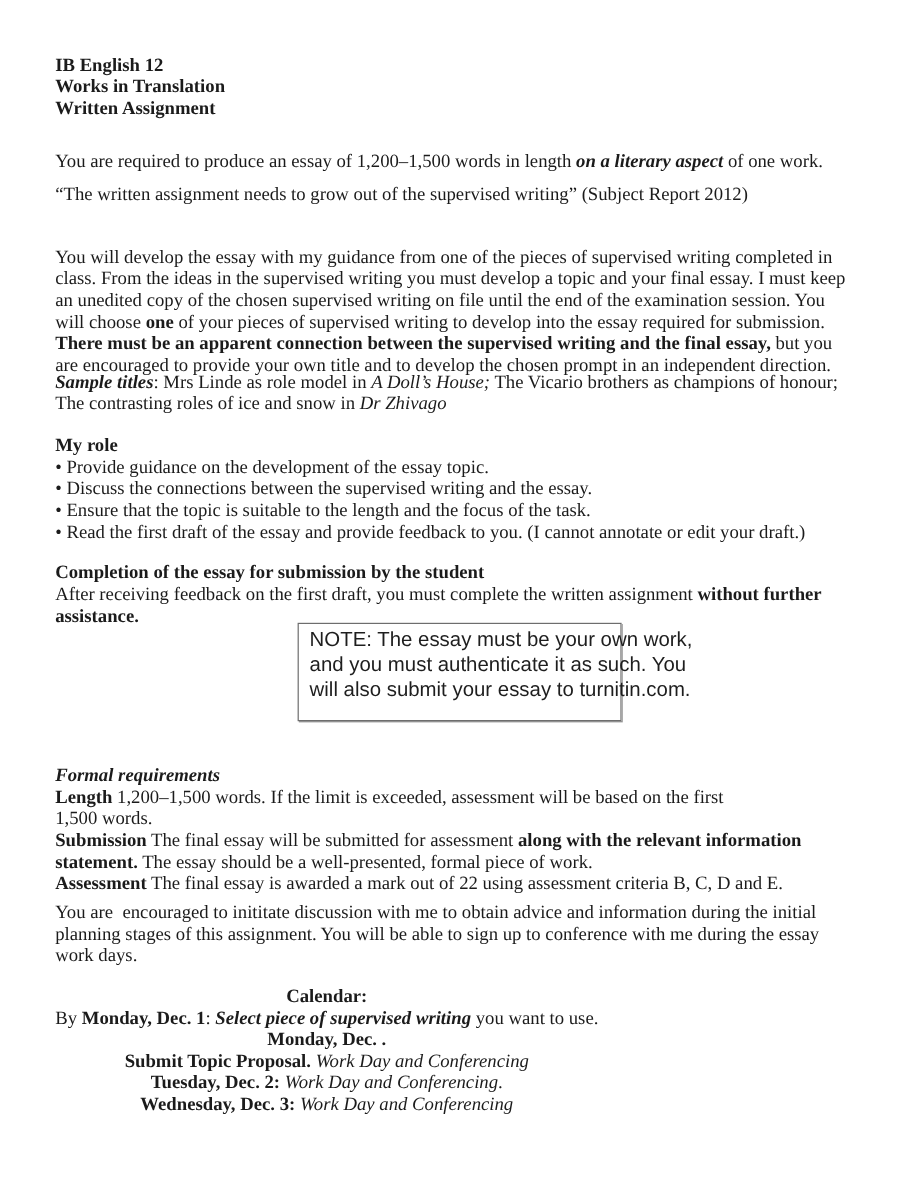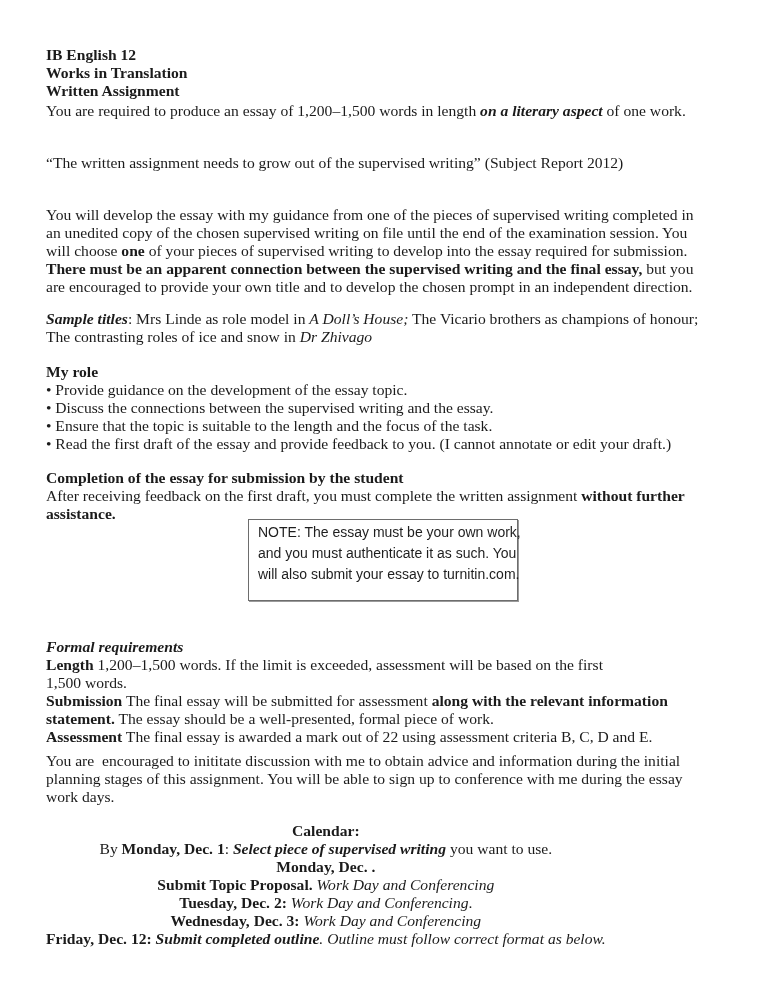--- a/index.html
+++ b/index.html
@@ -10,46 +10,47 @@
     font-size: 15.6px; color: #1b1b1b; line-height: 18px;
   }
   .line { white-space: nowrap; height: 18px; display: block; }
   b, .b { font-weight: bold; }
   i, .i { }
   .bi { font-weight: bold; font-style: italic; }
   .block { position: absolute; left: 0; }
   .note {
     position: absolute; left: 248px; top: 519px; width: 270px; height: 82px;
     border: 1px solid #6d6d6d; box-shadow: 1px 1px 0 #9a9a9a;
-    font-family: "Liberation Sans", sans-serif; font-size: 14px; color: #1e1e1e;
+    font-family: "Liberation Sans", sans-serif; font-size: 17px; color: #1e1e1e;
     line-height: 21px; padding: 2px 0 0 9px; box-sizing: border-box;
   }
   .note .line { height: 21px; }
 </style>
 </head>
 <body>
 
 <div class="page">
 
   <div class="block" style="top:46px;">
     <span class="line b">IB English 12</span>
     <span class="line b">Works in Translation</span>
     <span class="line b">Written Assignment</span>
   </div>
 
-  <div class="block" style="top:102px;">
+  <div class="block" style="top:126px;">
     <span class="line"><span>You are required to produce an essay of 1,200–1,500 words in length </span><span class="bi">on a literary aspect</span><span> of one work.</span></span>
   </div>
 
   <div class="block" style="top:154px;">
     <span class="line">“The written assignment needs to grow out of the supervised writing” (Subject Report 2012)</span>
   </div>
 
   <div class="block" style="top:190px;margin-top:16px;">
     <span class="line">You will develop the essay with my guidance from one of the pieces of supervised writing completed in</span>
+    <span class="line">class. From the ideas in the supervised writing you must develop a topic and your final essay. I must keep</span>
     <span class="line">an unedited copy of the chosen supervised writing on file until the end of the examination session. You</span>
     <span class="line"><span>will choose </span><b>one</b><span> of your pieces of supervised writing to develop into the essay required for submission.</span></span>
     <span class="line"><b>There must be an apparent connection between the supervised writing and the final essay,</b><span> but you</span></span>
     <span class="line">are encouraged to provide your own title and to develop the chosen prompt in an independent direction.</span>
   </div>
 
   <div class="block" style="top:310px;">
     <span class="line"><span class="bi">Sample titles</span><span>: </span><span>Mrs Linde as role model in </span><i>A Doll’s House;</i><span> The Vicario brothers as champions of honour;</span></span>
     <span class="line"><span>The contrasting roles of ice and snow in </span><i>Dr Zhivago</i></span>
   </div>
@@ -83,21 +84,20 @@
     <span class="line">work days.</span>
   </div>
 
   <div class="block" style="top:822px;text-align:center;">
     <span class="line b">Calendar:</span>
     <span class="line"><span>By </span><b>Monday, Dec. 1</b><span>: </span><span class="bi">Select piece of supervised writing</span><span> you want to use.</span></span>
     <span class="line b">Monday, Dec. .</span>
     <span class="line"><b>Submit Topic Proposal.</b><i> Work Day and Conferencing</i></span>
     <span class="line"><b>Tuesday, Dec. 2:</b><i> Work Day and Conferencing</i><span>.</span></span>
     <span class="line"><b>Wednesday, Dec. 3:</b><i> Work Day and Conferencing</i></span>
-    <span class="line"><b>Friday, Dec. 12: </b><span class="bi">Submit completed outline</span><i>. Outline must follow correct format as below.</i></span>
   </div>
 </div>
 
 <div class="note">
   <span class="line">NOTE: The essay must be your own work,</span>
   <span class="line">and you must authenticate it as such. You</span>
   <span class="line">will also submit your essay to turnitin.com.</span>
 </div>
 
 </body></html>

